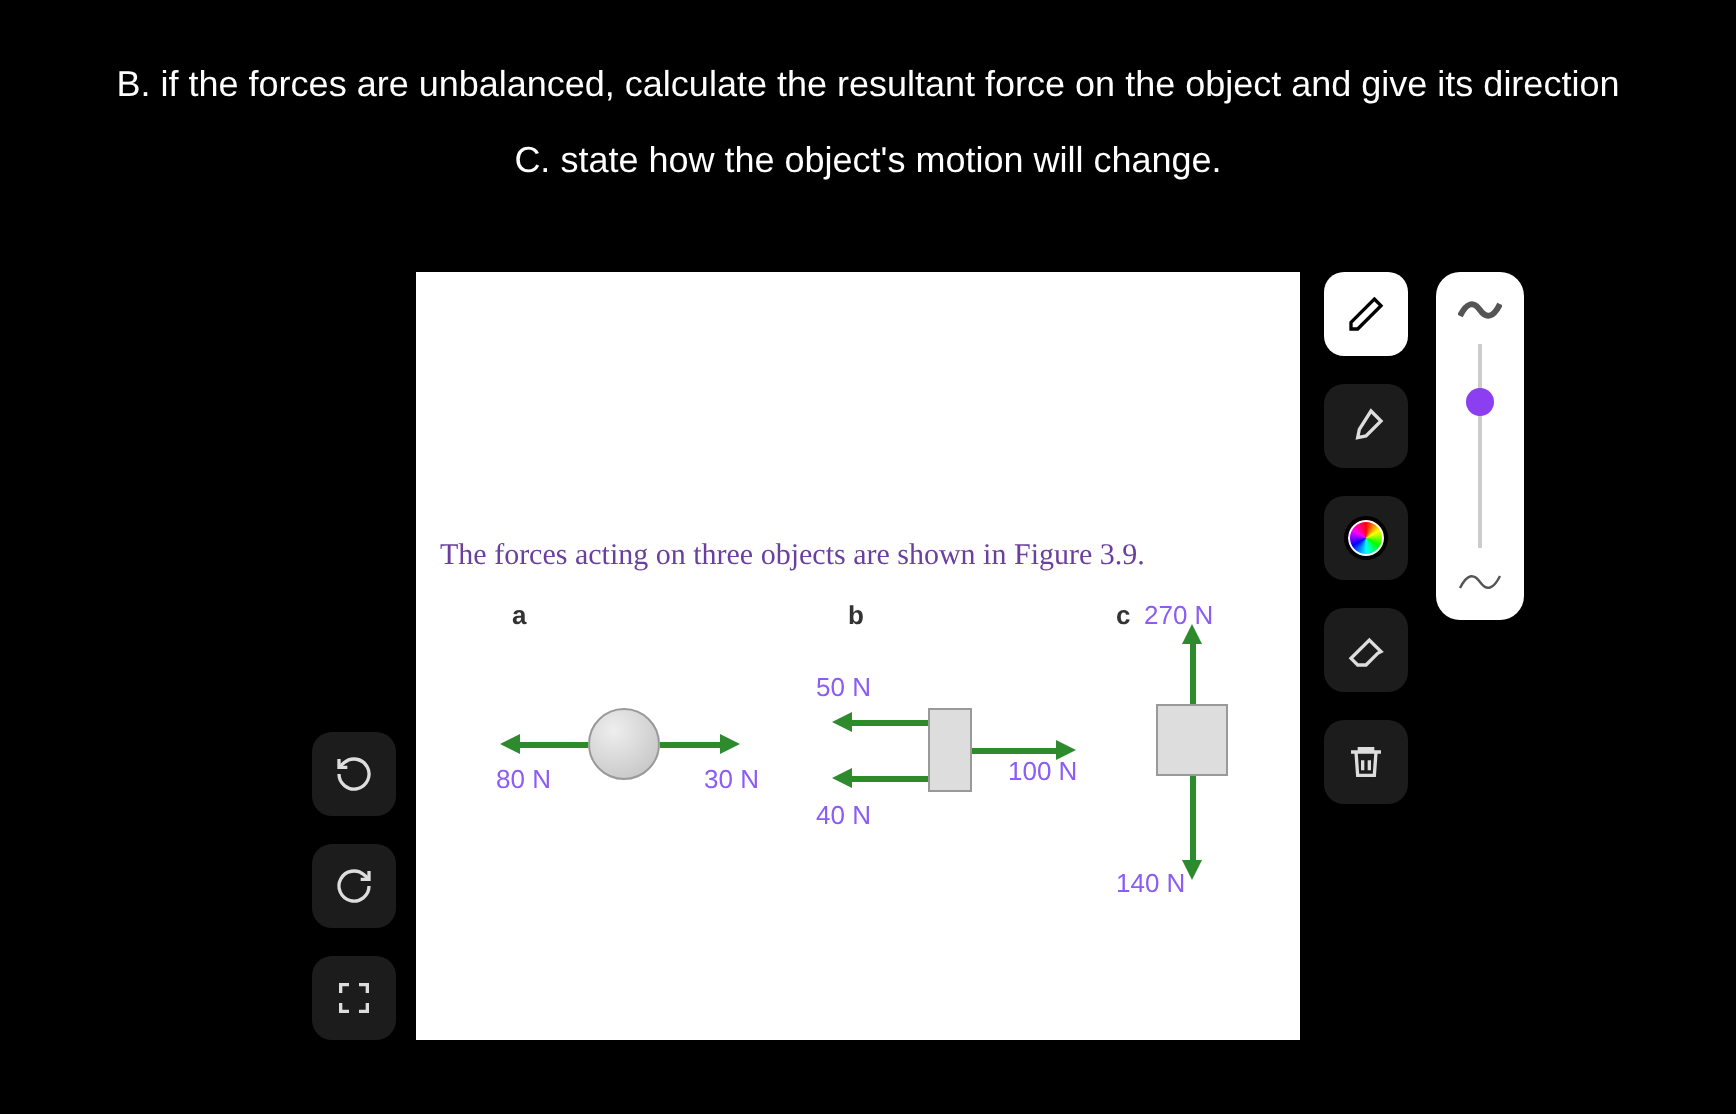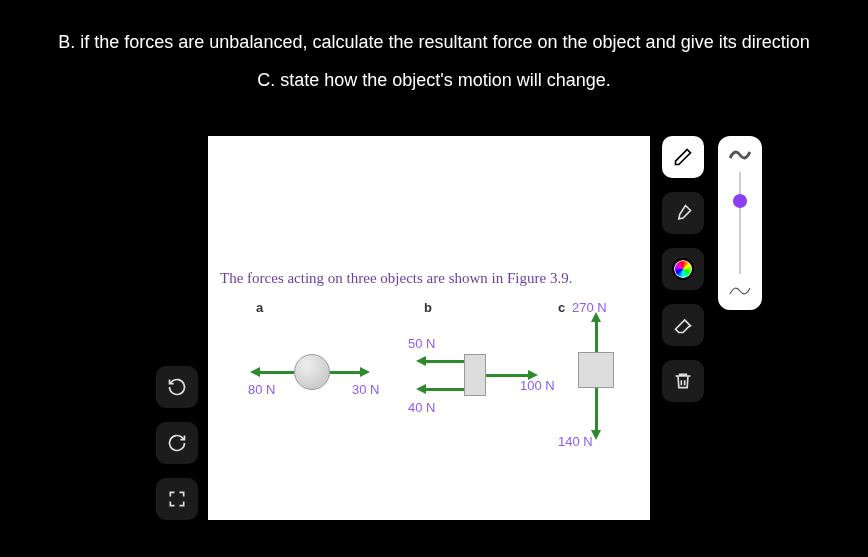--- a/index.html
+++ b/index.html
@@ -224,21 +224,21 @@
 
     <div class="obj-rect" style="top:218px; left:256px; width:22px; height:42px"></div>
     <div class="arrow horizontal" style="top:224px; left:216px; width:40px"></div>
     <div class="arrowhead left" style="top:220px; left:208px"></div>
     <div class="arrow horizontal" style="top:252px; left:216px; width:40px"></div>
     <div class="arrowhead left" style="top:248px; left:208px"></div>
     <div class="arrow horizontal" style="top:238px; left:278px; width:44px"></div>
     <div class="arrowhead right" style="top:234px; left:320px"></div>
     <div class="force-label" style="top:200px; left:200px">50 N</div>
     <div class="force-label" style="top:264px; left:200px">40 N</div>
-    <div class="force-label" style="top:242px; left:312px">100 N</div>
+    <div class="force-label" style="top:242px; left:296px">100 N</div>
 
     <div class="obj-rect" style="top:216px; left:370px; width:36px; height:36px"></div>
     <div class="arrow vertical" style="top:184px; left:387px; height:32px"></div>
     <div class="arrowhead up" style="top:176px; left:383px"></div>
     <div class="arrow vertical" style="top:252px; left:387px; height:44px"></div>
     <div class="arrowhead down" style="top:294px; left:383px"></div>
     <div class="force-label" style="top:298px; left:350px">140 N</div>
   </div>
 </div>
 

